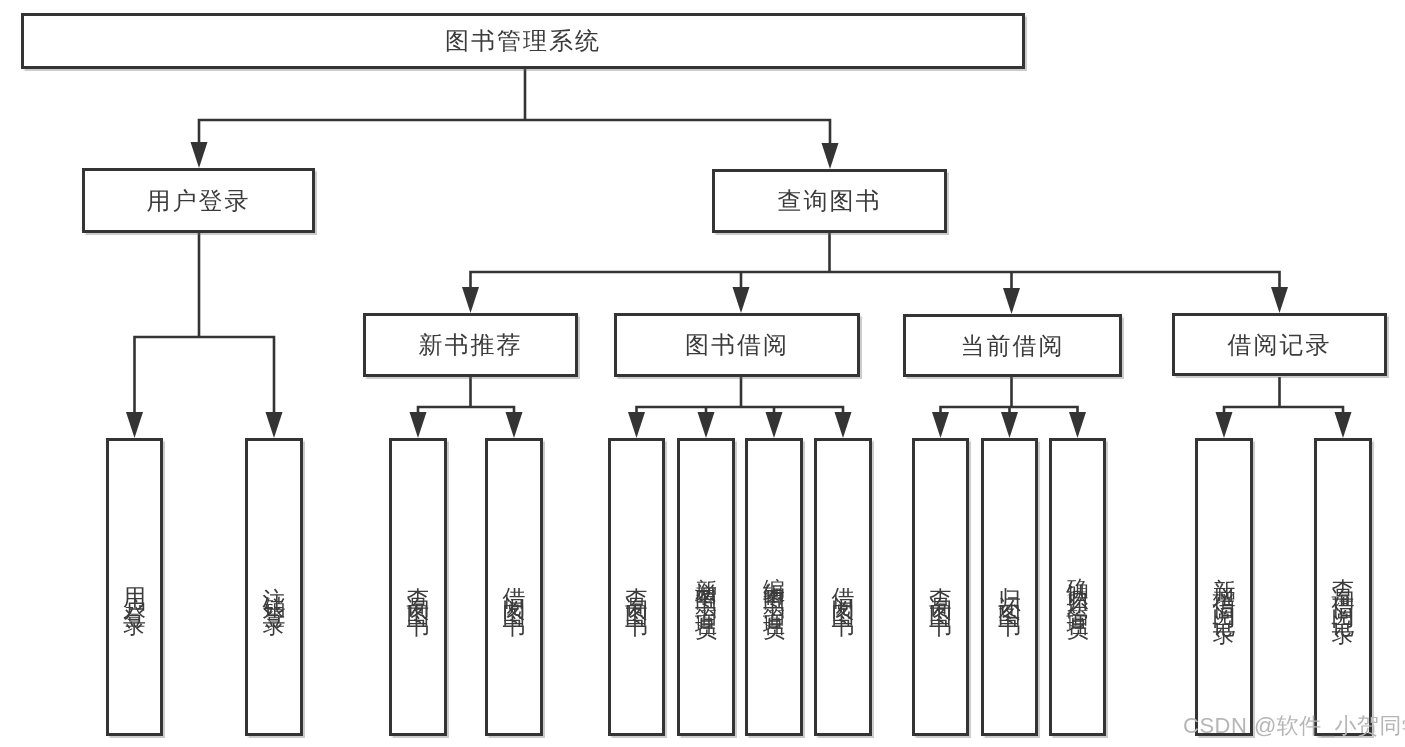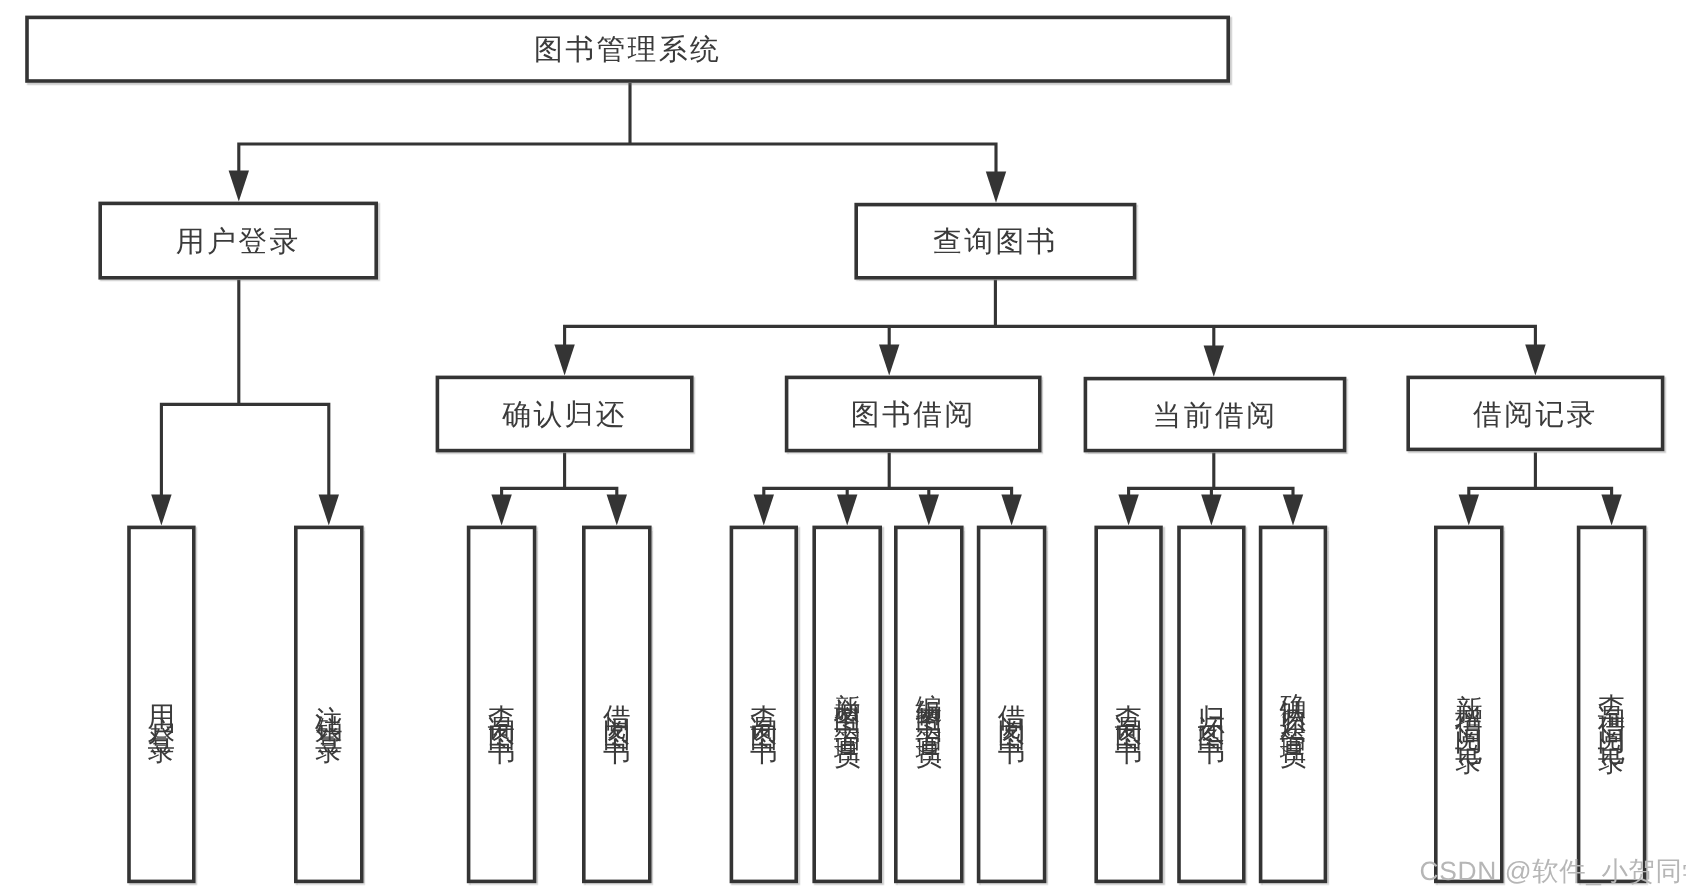--- a/index.html
+++ b/index.html
@@ -95,23 +95,23 @@
   </div>
 
   <div class="box" style="left:82px; top:168px; width:233px; height:65px;">
     <span class="hlabel">用户登录</span>
   </div>
   <div class="box" style="left:712px; top:169px; width:235px; height:64px;">
     <span class="hlabel">查询图书</span>
   </div>
 
   <div class="box" style="left:363px; top:313px; width:215px; height:64px;">
-    <span class="hlabel">确认归还</span>
+    <span class="hlabel">新书推荐</span>
   </div>
-  <div class="box" style="left:654px; top:313px; width:214px; height:64px;">
+  <div class="box" style="left:614px; top:313px; width:246px; height:64px;">
     <span class="hlabel">图书借阅</span>
   </div>
   <div class="box" style="left:903px; top:314px; width:219px; height:63px;justify-content:center;">
     <span class="hlabel">当前借阅</span>
   </div>
   <div class="box" style="left:1172px; top:313px; width:215px; height:63px;">
     <span class="hlabel">借阅记录</span>
   </div>
 
   <div class="box" style="left:106px; top:438px; width:57px; height:298px;">

